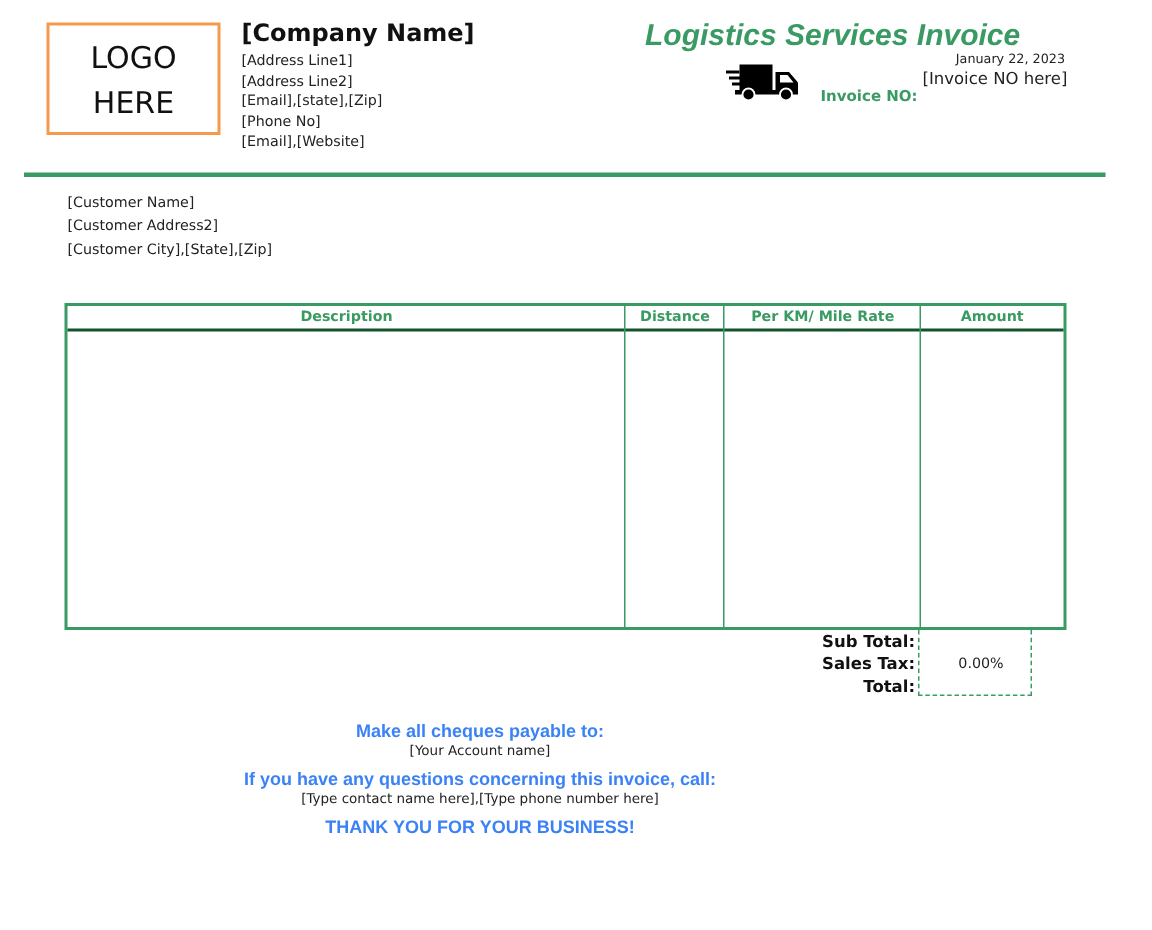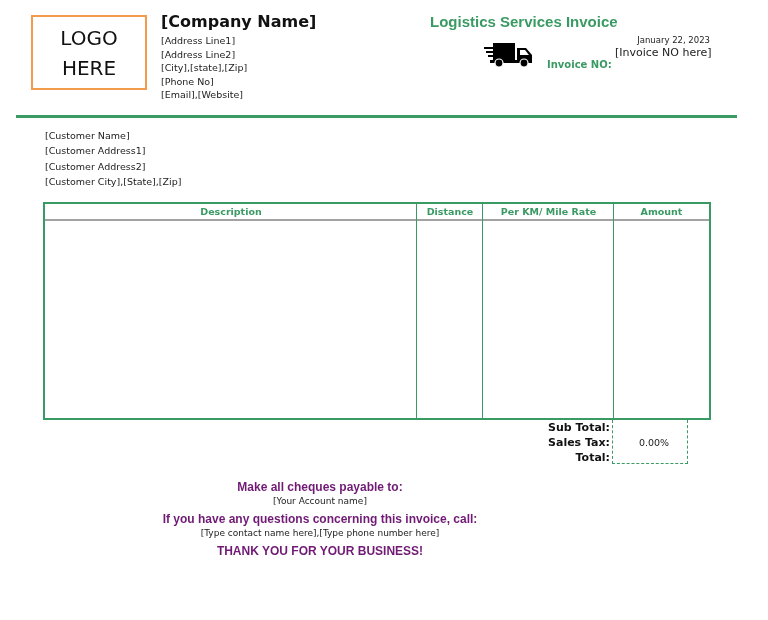--- a/index.html
+++ b/index.html
@@ -8,59 +8,59 @@
     .abs { position: absolute; }
 
     .logo-box { left: 31px; top: 15px; width: 112px; height: 71px;
                 border: 2px solid #f39a4b; box-sizing: content-box;
                 display: flex; flex-direction: column; align-items: center; justify-content: center; }
     .logo-box span { font-family: "DejaVu Sans", sans-serif; font-size: 20px; line-height: 30px; color: #111; }
 
     .company-name { left: 161px; top: 12px; font-family: "DejaVu Sans", sans-serif; font-weight: bold; font-size: 16px; color: #111; }
     .company-lines { left: 161px; top: 34px; font-family: "DejaVu Sans", sans-serif; font-size: 9.5px; line-height: 13.6px; color: #222; }
 
-    .invoice-title { left: 430px; top: 13px; font-family: "Liberation Sans", sans-serif; font-weight: bold; 
-                     font-size: 15px; color: #3a9a63; }
+    .invoice-title { left: 430px; top: 13px; font-family: "Liberation Sans", sans-serif; font-weight: bold; font-style: italic;
+                     font-size: 20px; color: #3a9a63; }
     .invoice-date { left: 600px; top: 35px; width: 110px; text-align: right; font-family: "DejaVu Sans", sans-serif; font-size: 8.5px; color: #222; }
     .truck-icon { left: 484px; top: 40px; width: 50px; height: 28px; }
     .invoice-no-label { left: 547px; top: 59px; font-family: "DejaVu Sans", sans-serif; font-weight: bold; font-size: 10px; color: #3a9a63; }
     .invoice-no-value { left: 615px; top: 46px; font-family: "DejaVu Sans", sans-serif; font-size: 11px; color: #222; }
 
     .divider { left: 16px; top: 115px; width: 721px; height: 3px; background: #3a9a63; }
 
     .customer-lines { left: 45px; top: 128px; font-family: "DejaVu Sans", sans-serif; font-size: 9.5px; line-height: 15.3px; color: #222; }
 
     .items-table { left: 43px; top: 202px; width: 668px; height: 218px; border: 2px solid #3a9a63; box-sizing: border-box; }
-    .items-table .hdr { position: absolute; left: 0; top: 0; right: 0; height: 15px; border-bottom: 2px solid #a3a3a3; padding-left: 13px; }
+    .items-table .hdr { position: absolute; left: 0; top: 0; right: 0; height: 15px; border-bottom: 2px solid #14532d; padding-left: 13px; }
     .col-line { position: absolute; top: 0; bottom: 0; width: 1px; background: #3a9a63; }
     .hdr-cell { position: absolute; top: 0; height: 15px; line-height: 15px; text-align: center;
                 font-family: "DejaVu Sans", sans-serif; font-weight: bold; font-size: 9.5px; color: #3a9a63; }
 
     .totals-labels { left: 520px; top: 420px; width: 90px; text-align: right;
                      font-family: "DejaVu Sans", sans-serif; font-weight: bold; font-size: 11px; line-height: 15px; color: #111; }
     .totals-box { left: 612px; top: 420px; width: 76px; height: 44px; border: 1px dashed #3a9a63; border-top: none; box-sizing: border-box; padding-left: 8px; }
     .totals-row { height: 15px; line-height: 15px; text-align: center; font-family: "DejaVu Sans", sans-serif; font-size: 9.5px; color: #222; }
 
     .footer { left: 120px; width: 400px; text-align: center; }
-    .f-bold { font-family: "Liberation Sans", sans-serif; font-weight: bold; font-size: 12px; color: #701a75; }
+    .f-bold { font-family: "Liberation Sans", sans-serif; font-weight: bold; font-size: 12px; color: #3b82f6; }
     .f-small { font-family: "DejaVu Sans", sans-serif; font-size: 9px; color: #222; }
   </style>
 </head>
 <body>
 
 <div class="abs logo-box">
   <span>LOGO</span>
   <span>HERE</span>
 </div>
 
 <div class="abs company-name">[Company Name]</div>
 <div class="abs company-lines">
   <div>[Address Line1]</div>
   <div>[Address Line2]</div>
-  <div>[City],[state],[Zip]</div>
+  <div>[Email],[state],[Zip]</div>
   <div>[Phone No]</div>
   <div>[Email],[Website]</div>
 </div>
 
 <div class="abs invoice-title">Logistics Services Invoice</div>
 <div class="abs invoice-date">January 22, 2023</div>
 <div class="abs truck-icon">
   <svg width="50" height="28" viewBox="0 0 50 28">
     <rect x="0" y="7" width="9" height="2" fill="#000"></rect>
     <rect x="2" y="11" width="8" height="2" fill="#000"></rect>
@@ -73,21 +73,20 @@
     <circle cx="40" cy="23" r="4" fill="#000" stroke="#fff" stroke-width="1.2"></circle>
   </svg>
 </div>
 <div class="abs invoice-no-label">Invoice NO:</div>
 <div class="abs invoice-no-value">[Invoice NO here]</div>
 
 <div class="abs divider"></div>
 
 <div class="abs customer-lines">
   <div>[Customer Name]</div>
-  <div>[Customer Address1]</div>
   <div>[Customer Address2]</div>
   <div>[Customer City],[State],[Zip]</div>
 </div>
 
 <div class="abs items-table">
   <div class="hdr">
     <div class="hdr-cell" style="left:0;width:372px;">Description</div>
     <div class="hdr-cell" style="left:372px;width:66px;">Distance</div>
     <div class="hdr-cell" style="left:438px;width:131px;">Per KM/ Mile Rate</div>
     <div class="hdr-cell" style="left:569px;width:95px;">Amount</div>

